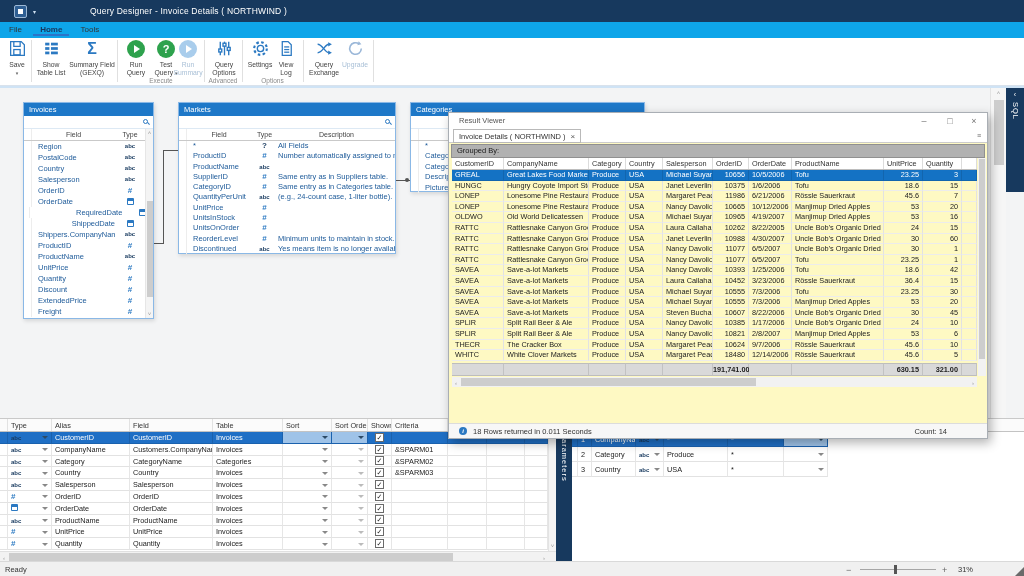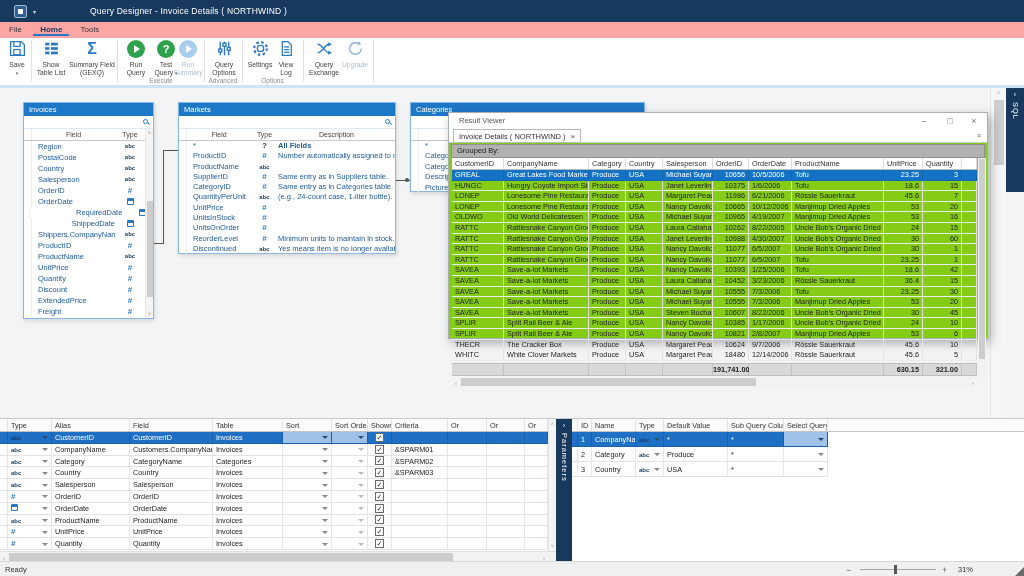--- a/index.html
+++ b/index.html
@@ -8,21 +8,21 @@
     font-family:"Liberation Sans",sans-serif;font-size:8px;color:#222;-webkit-font-smoothing:antialiased;}
 
   
   .titlebar{position:absolute;left:0;top:0;width:1024px;height:22px;background:#17395e;color:#fff;}
   .app-icon{position:absolute;left:14px;top:5px;width:13px;height:13px;background:#2f5f93;border:1px solid #9db9d6;border-radius:2px;}
   .app-icon::after{content:"";position:absolute;left:3px;top:3px;width:5px;height:5px;background:#fff;}
   .qat-caret{position:absolute;left:33px;top:8px;font-size:6px;color:#cfe0f0;}
   .title-text{position:absolute;left:90px;top:6px;font-size:8.5px;letter-spacing:.2px;}
 
   
-  .menubar{position:absolute;left:0;top:22px;width:1024px;height:16px;background:#fca5a5;}
+  .menubar{position:absolute;left:0;top:22px;width:1024px;height:16px;background:#0ea5e9;}
   .menu-item{display:inline-block;height:14px;line-height:15px;padding:0 7px;margin-left:2px;font-size:8px;color:#333;}
   .menu-item.active{font-weight:bold;color:#17365d;border-bottom:2px solid #2b74c9;}
 
   
   .ribbon{position:absolute;left:0;top:38px;width:1024px;height:48px;background:#fff;border-bottom:1px solid #d9e2ec;}
   .rsep{position:absolute;top:2px;height:42px;width:1px;background:#e0e0e0;}
   .rbtn{position:absolute;top:1px;text-align:center;color:#444;font-size:6.8px;line-height:8px;}
   .rbtn .ricon{display:block;height:21px;margin-bottom:1px;}
   .rbtn.dis{color:#a8bfd6;}
   .rgroup{position:absolute;bottom:1px;text-align:center;color:#8a8a8a;font-size:6.5px;}
@@ -63,21 +63,21 @@
   .conn{position:absolute;background:#555;}
   .conn-dot{position:absolute;width:4px;height:4px;background:#555;border-radius:50%;}
 
   
   .cv-scroll{position:absolute;left:990px;top:88px;width:16px;height:330px;background:#f6f6f6;border-left:1px solid #e3e3e3;}
   .sqlstrip{position:absolute;left:1006px;top:88px;width:18px;height:104px;background:#17395e;color:#fff;}
   .sqlstrip .arr{display:block;text-align:center;font-size:7px;padding-top:3px;}
   .vtext{writing-mode:vertical-rl;font-size:7.5px;letter-spacing:1px;margin:4px auto 0 auto;display:block;width:10px;}
 
   
-  .result{position:absolute;left:448px;top:112px;width:540px;height:227px;background:#84cc16;border:1px solid #a9aeb4;box-shadow:3px 4px 10px rgba(0,0,0,.3);z-index:10;}
+  .result{position:absolute;left:448px;top:112px;width:540px;height:327px;background:#fef9c3;border:1px solid #a9aeb4;box-shadow:3px 4px 10px rgba(0,0,0,.3);z-index:10;}
   .rv-title{position:absolute;left:0;top:0;width:100%;height:16px;background:#fff;}
   .rv-title .t{position:absolute;left:10px;top:3px;font-size:7.5px;color:#555;}
   .rv-ctl{position:absolute;top:2px;width:14px;text-align:center;font-size:9px;color:#777;line-height:12px;}
   .rv-tabs{position:absolute;left:0;top:16px;width:100%;height:14px;border-bottom:1px solid #cccccc;background:#fff;}
   .rv-tab{position:absolute;left:4px;top:0px;height:14px;line-height:13px;border:1px solid #b9b9b9;background:#fff;padding:0 5px;font-size:7.5px;color:#333;}
   .rv-tab .x{margin-left:5px;color:#555;font-size:8px;}
   .rv-menu{position:absolute;right:6px;top:3px;font-size:7px;color:#666;}
   .rv-grouped{position:absolute;left:2px;top:31px;width:534px;height:14px;background:#b1b1b1;border:1px solid #909090;line-height:12px;padding-left:5px;font-size:7.5px;color:#1a1a1a;}
   .rv-head{position:absolute;left:3px;top:45px;height:12px;display:flex;background:#fff;border-bottom:1px solid #bdbdbd;}
   .rv-head div{font-size:7.3px;line-height:12px;color:#333;padding-left:3px;border-right:1px solid #dcdcdc;overflow:hidden;white-space:nowrap;}
@@ -411,21 +411,21 @@
         <div style="width:27px;">Type</div>
         <div style="width:117px;">Description</div>
       </div>
       <div id="prod-rows">
           <div class="drow" style="line-height: 10.3px; height: 10.3px;">
             <div class="dgut" style="width: 8px;"></div>
             <div class="fld" style="width: 64px;">*</div>
             <div class="tcell" style="width: 27px;">
               <span class="ti-q">?</span>
             </div>
-            <div style="width: 117px; font-weight: bold;">All Fields</div>
+            <div style="width: 117px;">All Fields</div>
           </div>
           <div class="drow" style="line-height: 10.3px; height: 10.3px;">
             <div class="dgut" style="width: 8px;"></div>
             <div class="fld" style="width: 64px;">ProductID</div>
             <div class="tcell" style="width: 27px;">
               <span class="ti-num">#</span>
             </div>
             <div style="width: 117px;">Number automatically assigned to new product.</div>
           </div>
           <div class="drow" style="line-height: 10.3px; height: 10.3px;">
@@ -839,20 +839,25 @@
         <div style="width: 15px;"></div>
       </div>
     <div class="rv-hscroll">
       <span class="sb-arrow" style="left:0;width:8px;top:2px;">‹</span>
       <div class="sb-thumb" style="left:9px;top:1px;height:8px;width:295px;"></div>
       <span class="sb-arrow" style="right:0;width:8px;top:2px;">›</span>
     </div>
     <div class="rv-vscroll">
       <div class="sb-thumb" style="left:1px;width:6px;top:1px;height:200px;"></div>
     </div>
+    <div class="rv-status">
+      <span class="info-i">i</span>
+      <span class="msg">18 Rows returned in 0.011 Seconds</span>
+      <span class="cnt">Count: 14</span>
+    </div>
   </div>
 
   <div class="bottom">
     <div class="fgrid">
       <div class="fg-head" id="fg-head">
           <div style="width: 8px;"></div>
           <div style="width: 44px;">Type</div>
           <div style="width: 78px;">Alias</div>
           <div style="width: 83px;">Field</div>
           <div style="width: 70px;">Table</div>

